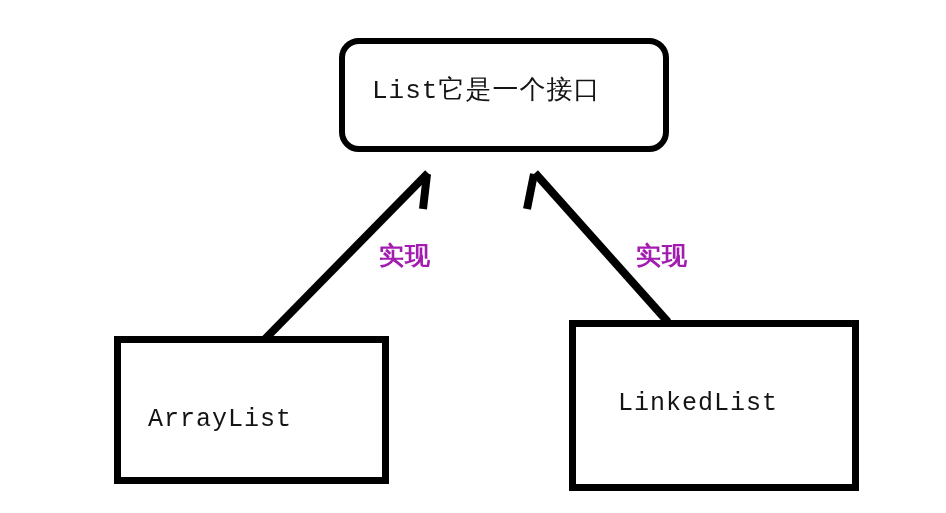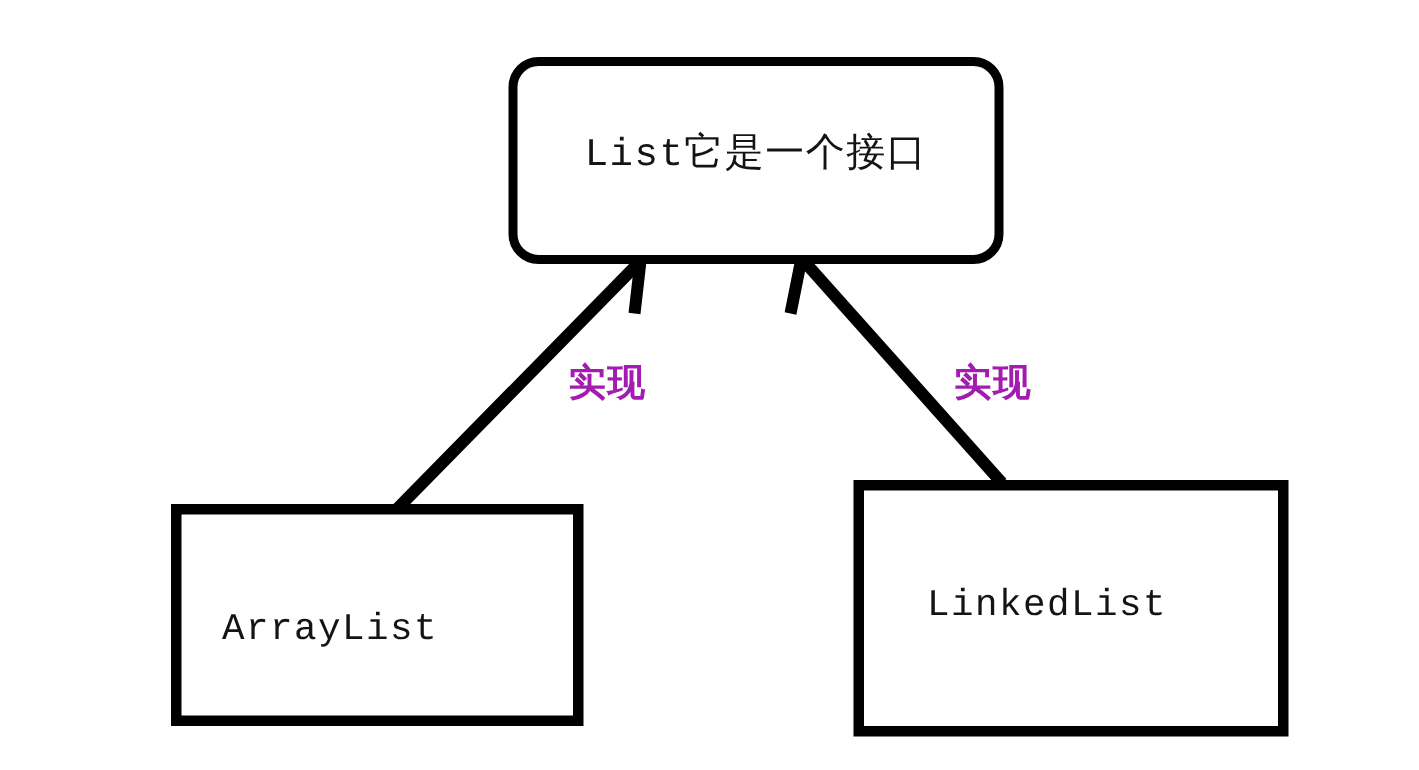--- a/index.html
+++ b/index.html
@@ -22,24 +22,25 @@
     box-sizing: border-box;
     background: #ffffff;
     display: flex;
     align-items: center;
   }
 
   .node-interface {
     left: 339px;
     top: 38px;
     width: 330px;
-    height: 138px;
+    height: 114px;
     border: 6px solid #000000;
     border-radius: 20px;
-    justify-content: center;
+    justify-content: flex-start;
+    padding-left: 27px;
   }
 
   .node-class {
     border: 7px solid #000000;
     border-radius: 0;
     justify-content: flex-start;
   }
 
   .node-arraylist {
     left: 114px;

